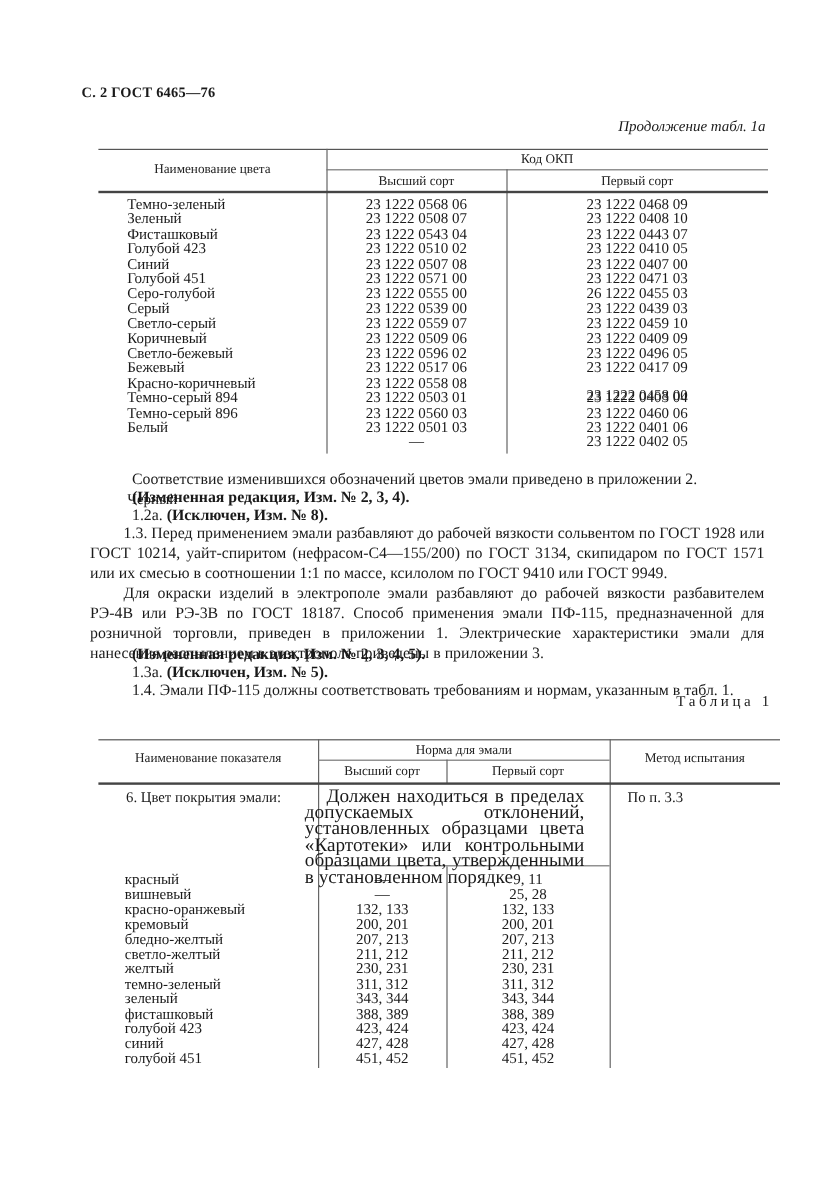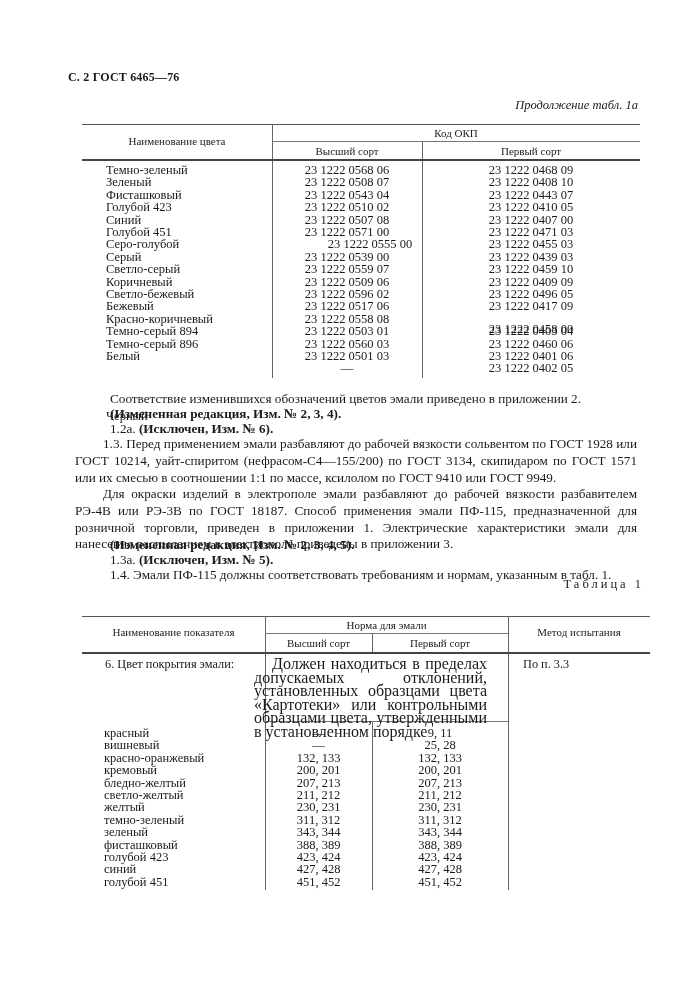--- a/index.html
+++ b/index.html
@@ -72,22 +72,22 @@
         <div class="rowtxt c" style="left:272px; width:150px; top:213.6px;">23 1222 0507 08</div>
         <div class="rowtxt c" style="left:422px; width:218px; top:213.6px;">23 1222 0407 00</div>
       </div>
       <div>
         <div class="rowtxt" style="left:106px; top:226px;">Голубой 451</div>
         <div class="rowtxt c" style="left:272px; width:150px; top:226px;">23 1222 0571 00</div>
         <div class="rowtxt c" style="left:422px; width:218px; top:226px;">23 1222 0471 03</div>
       </div>
       <div>
         <div class="rowtxt" style="left:106px; top:238.4px;">Серо-голубой</div>
-        <div class="rowtxt c" style="left:272px; width:150px; top:238.4px;padding-left:23px;">23 1222 0555 00</div>
-        <div class="rowtxt c" style="left:422px; width:218px; top:238.4px;">23 1222 0455 03</div>
+        <div class="rowtxt c" style="left:272px; width:150px; top:238.4px;">23 1222 0555 00</div>
+        <div class="rowtxt c" style="left:422px; width:218px; top:238.4px;">26 1222 0455 03</div>
       </div>
       <div>
         <div class="rowtxt" style="left:106px; top:250.8px;">Серый</div>
         <div class="rowtxt c" style="left:272px; width:150px; top:250.8px;">23 1222 0539 00</div>
         <div class="rowtxt c" style="left:422px; width:218px; top:250.8px;">23 1222 0439 03</div>
       </div>
       <div>
         <div class="rowtxt" style="left:106px; top:263.2px;">Светло-серый</div>
         <div class="rowtxt c" style="left:272px; width:150px; top:263.2px;">23 1222 0559 07</div>
         <div class="rowtxt c" style="left:422px; width:218px; top:263.2px;">23 1222 0459 10</div>
@@ -132,21 +132,21 @@
         <div class="rowtxt c" style="left:272px; width:150px; top:362.4px;">—</div>
         <div class="rowtxt c" style="left:422px; width:218px; top:362.4px;">23 1222 0402 05</div>
       </div>
     </div>
 </div>
 
 <div class="line" style="left:110px; top:391px;">Соответствие изменившихся обозначений цветов эмали приведено в приложении 2.</div>
 <div class="line bold" style="left:110px; top:406px;">(Измененная редакция, Изм. № 2, 3, 4).</div>
 <div class="line" style="left:110px; top:421px;">
   <span>1.2а.</span>
-  <span class="bold">(Исключен, Изм. № 6).</span>
+  <span class="bold">(Исключен, Изм. № 8).</span>
 </div>
 <div class="para ind" style="top:436px;">1.3. Перед применением эмали разбавляют до рабочей вязкости сольвентом по ГОСТ 1928 или ГОСТ 10214, уайт-спиритом (нефрасом-С4—155/200) по ГОСТ 3134, скипидаром по ГОСТ 1571 или их смесью в соотношении 1:1 по массе, ксилолом по ГОСТ 9410 или ГОСТ 9949.</div>
 <div class="para ind" style="top:486px;">Для окраски изделий в электрополе эмали разбавляют до рабочей вязкости разбавителем РЭ-4В или РЭ-3В по ГОСТ 18187. Способ применения эмали ПФ-115, предназначенной для розничной торговли, приведен в приложении 1. Электрические характеристики эмали для нанесения распылением в электрополе приведены в приложении 3.</div>
 <div class="line bold" style="left:110px; top:537px;">(Измененная редакция, Изм. № 2, 3, 4, 5).</div>
 <div class="line" style="left:110px; top:552px;">
   <span>1.3а.</span>
   <span class="bold">(Исключен, Изм. № 5).</span>
 </div>
 <div class="line" style="left:110px; top:567px;">1.4. Эмали ПФ-115 должны соответствовать требованиям и нормам, указанным в табл. 1.</div>
 

